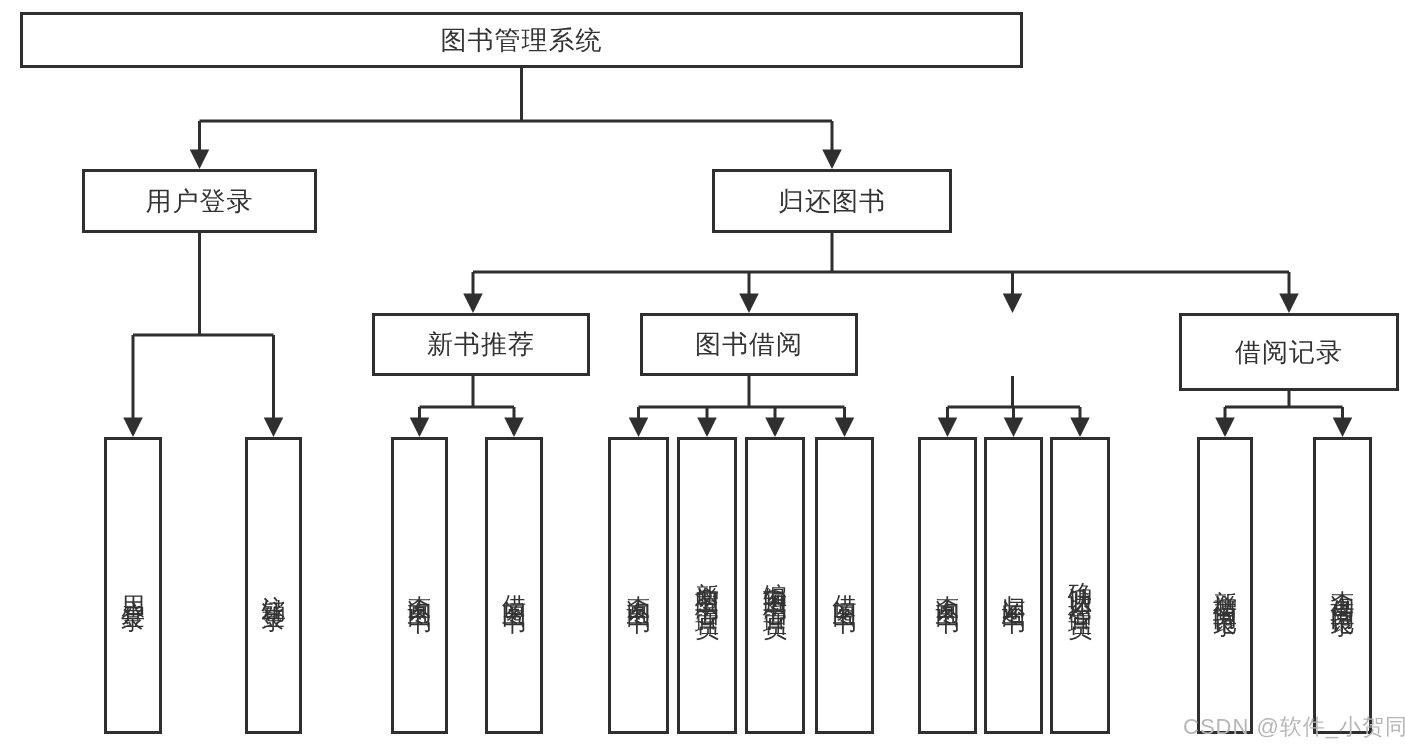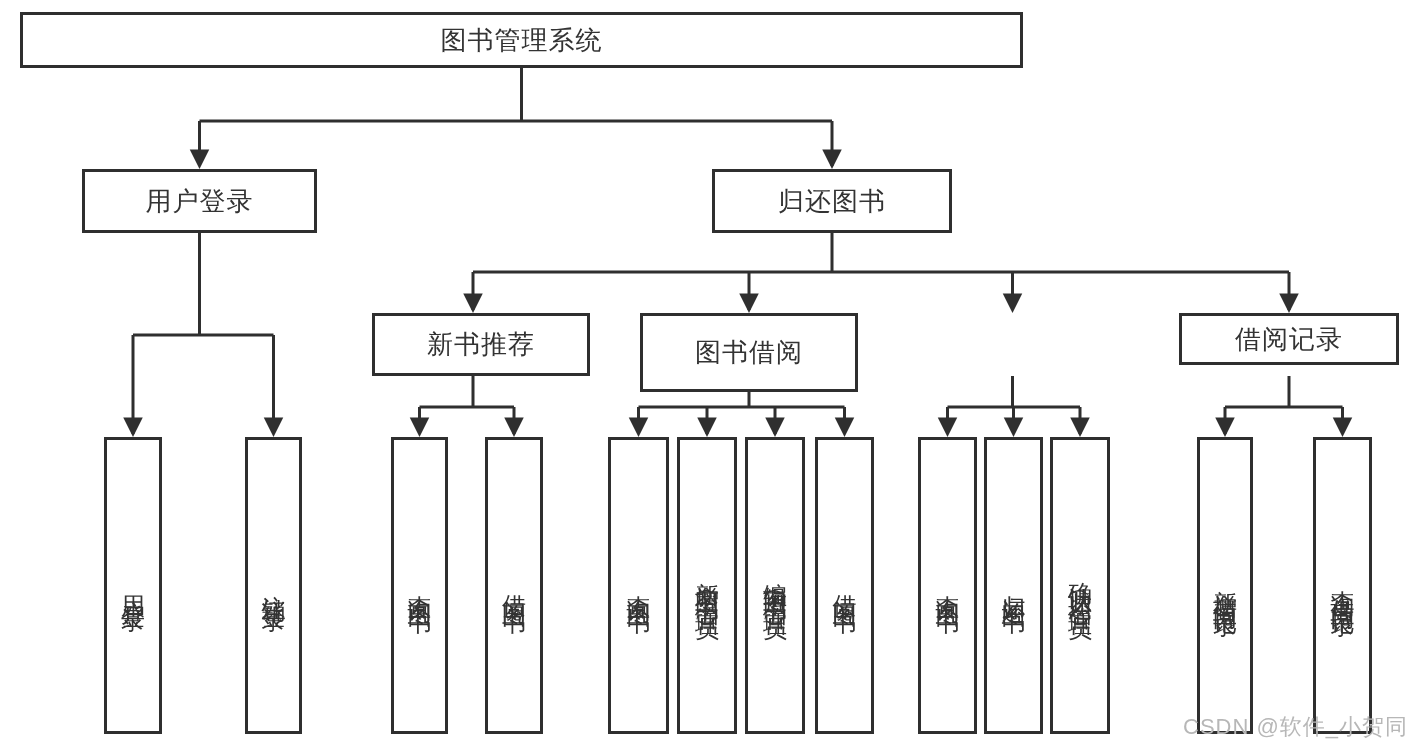--- a/index.html
+++ b/index.html
@@ -114,22 +114,22 @@
       <path class="edge" d="M1342.5,407 V434" marker-end="url(#arrow)"></path>
     </g>
   </svg>
 
   <div class="node" style="left:20px; top:12px; width:1003px; height:56px;">图书管理系统</div>
 
   <div class="node" style="left:82px; top:169px; width:235px; height:64px;">用户登录</div>
   <div class="node" style="left:712px; top:169px; width:240px; height:64px;">归还图书</div>
 
   <div class="node" style="left:364px; top:313px; width:218px; height:63px;margin-left:8px;">新书推荐</div>
-  <div class="node" style="left:640px; top:313px; width:218px; height:79px;">图书借阅</div>
-  <div class="node" style="left:1179px; top:313px; width:220px; height:52px;">借阅记录</div>
+  <div class="node" style="left:640px; top:313px; width:218px; height:63px;">图书借阅</div>
+  <div class="node" style="left:1179px; top:313px; width:220px; height:78px;">借阅记录</div>
 
   <div class="node vnode" style="left:104px; top:437px; width:58px; height:297px;">用户登录</div>
   <div class="node vnode" style="left:245px; top:437px; width:57px; height:297px;">注销登录</div>
 
   <div class="node vnode" style="left:391px; top:437px; width:57px; height:297px;">查询图书</div>
   <div class="node vnode" style="left:485px; top:437px; width:58px; height:297px;">借阅图书</div>
 
   <div class="node vnode" style="left:608px; top:437px; width:61px; height:297px;">查询图书</div>
   <div class="node vnode" style="left:677px; top:437px; width:60px; height:297px;">新增图书（管理员）</div>
   <div class="node vnode" style="left:745px; top:437px; width:60px; height:297px;">编辑图书（管理员）</div>

